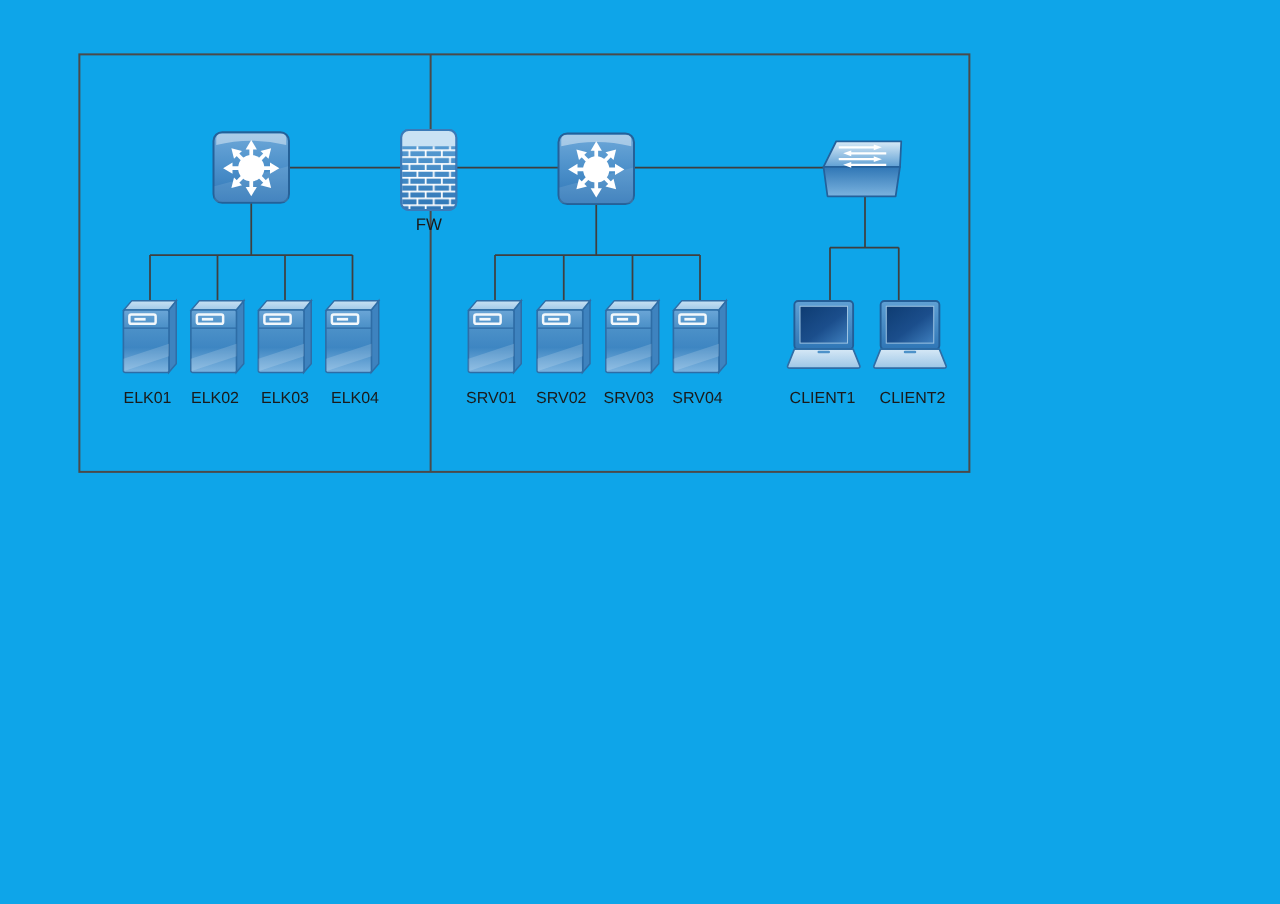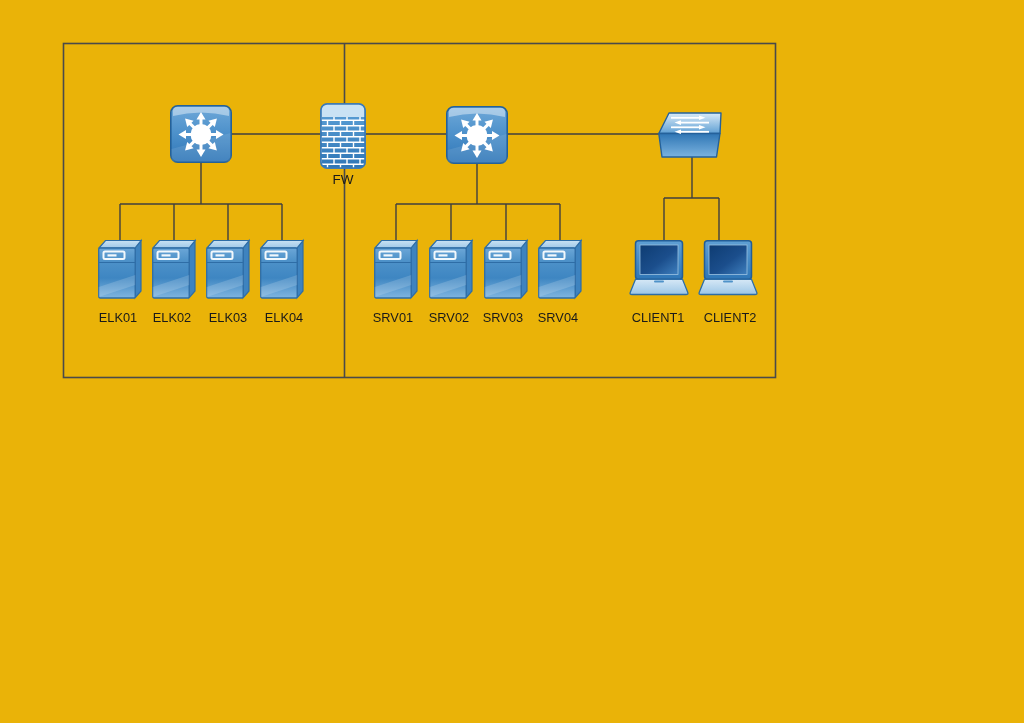--- a/index.html
+++ b/index.html
@@ -8,21 +8,21 @@
     background: #ffffff;
     width: 1024px;
     height: 723px;
     overflow: hidden;
     font-family: "Liberation Sans", sans-serif;
   }
   .stage {
     position: relative;
     width: 1024px;
     height: 723px;
-    background: #eab308;
+    background: #0ea5e9;
   }
   svg text {
     font-family: "Liberation Sans", sans-serif;
     fill: #1a1a1a;
   }
   .device-label { font-size: 12.8px; }
   .fw-label { font-size: 13.5px; }
 </style>
 </head>
 <body>

